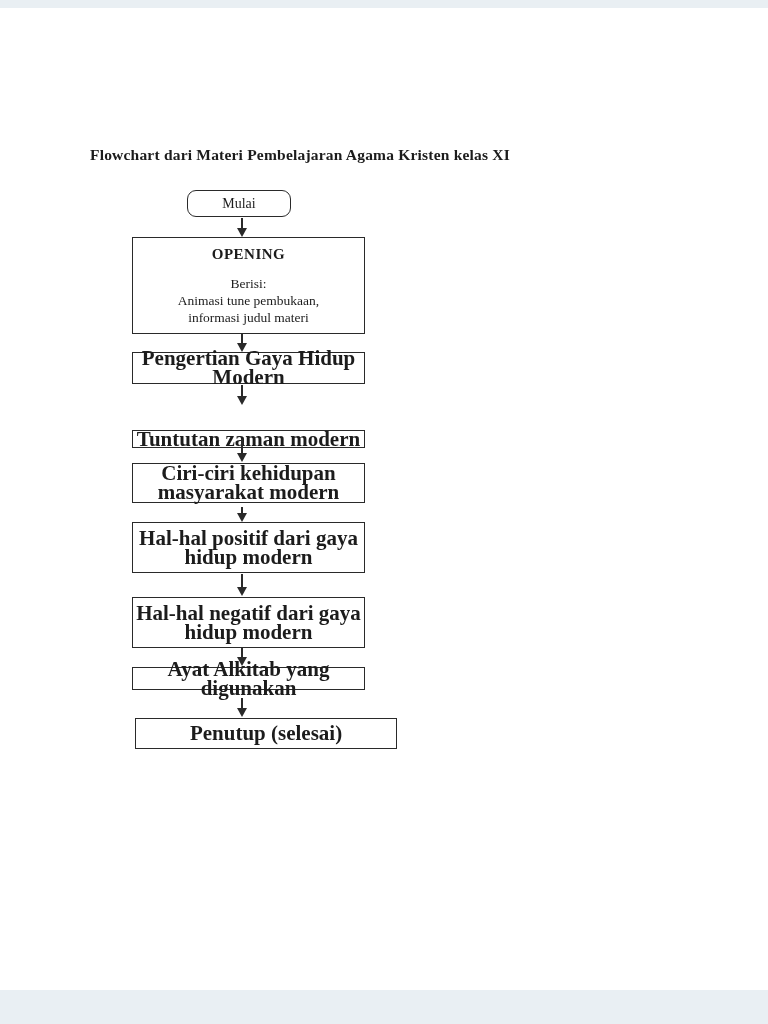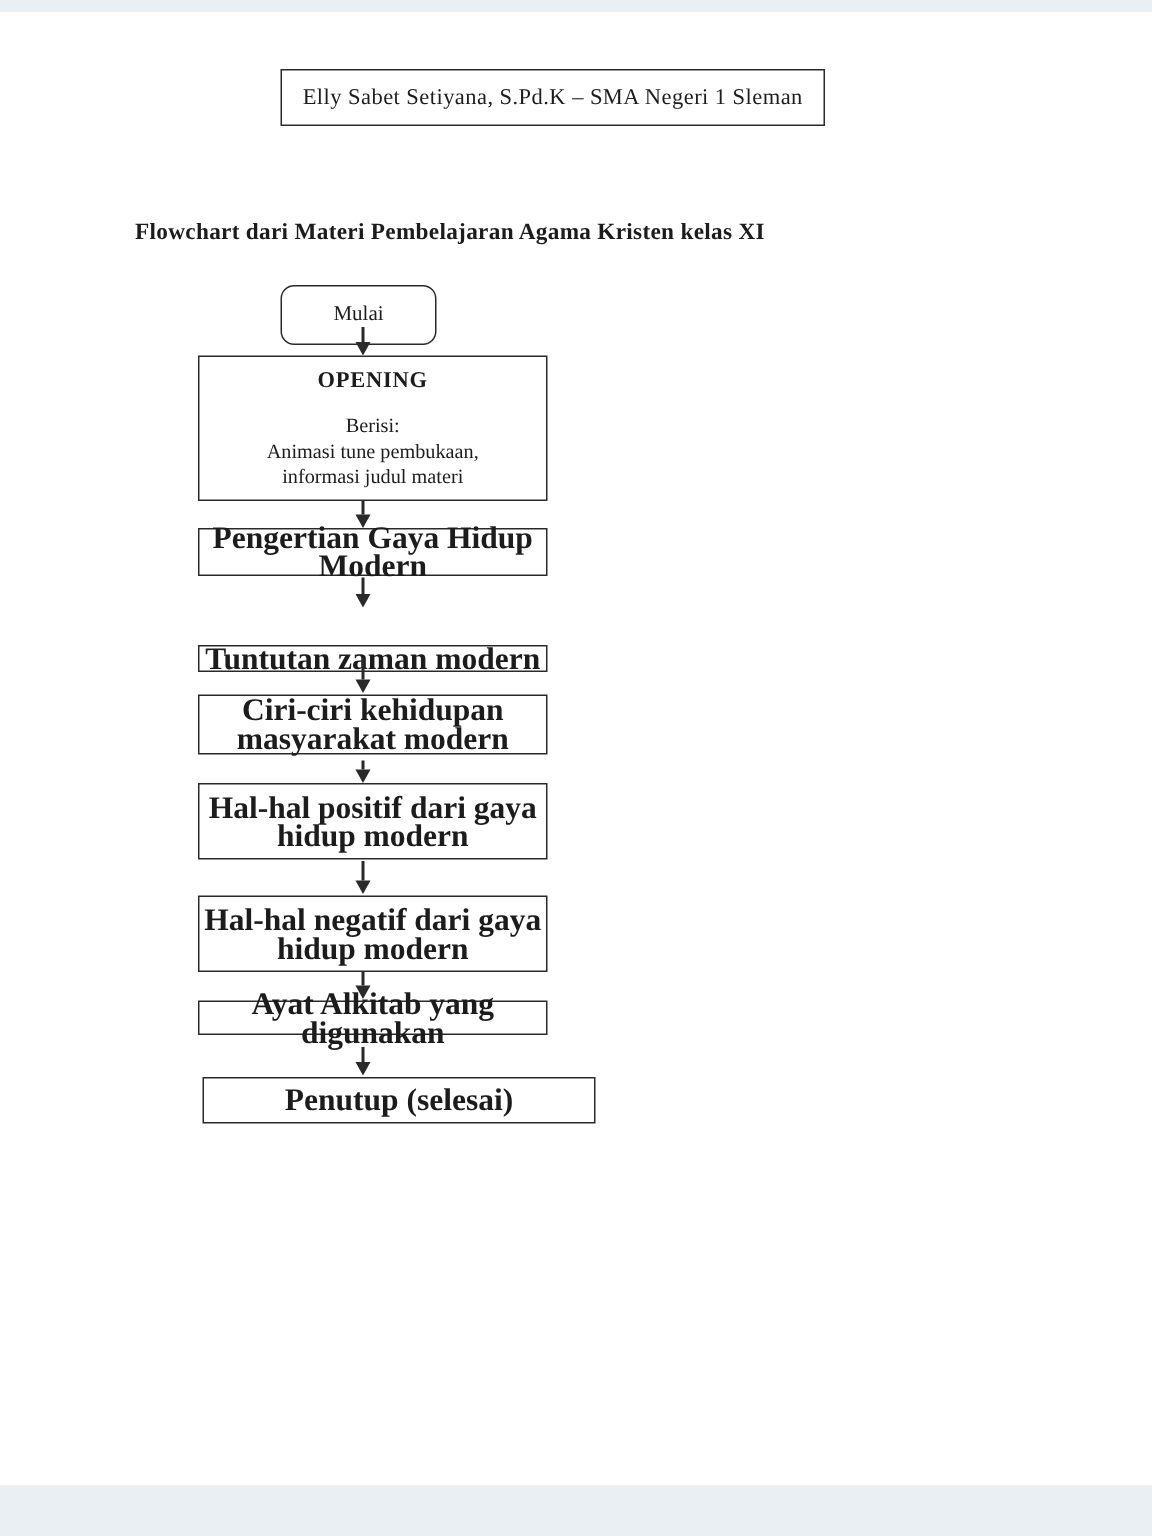--- a/index.html
+++ b/index.html
@@ -27,21 +27,21 @@
     white-space: nowrap;
   }
 
   .node {
     position: absolute;
     border: 1.6px solid var(--border, #2a2a2a);
     display: flex; flex-direction: column; align-items: center; justify-content: center;
     text-align: center; background: var(--page_background, #ffffff);
   }
   .start {
-    left: 187px; top: 190px; width: 104px; height: 40px;
+    left: 187px; top: 190px; width: 104px; height: 27px;
     border-radius: 9px; font-size: 14px;
   }
   .box { left: 132px; width: 233px; }
   .step { font-weight: bold; font-size: 21px; line-height: 19px; padding: 0 0; }
 
   .opening { top: 237px; height: 97px; }
   .op-title { font-weight: bold; font-size: 15px; margin-bottom: 12px; letter-spacing: 0.5px; }
   .op-line { font-size: 13.5px; line-height: 17px; }
 
   .arrow {
@@ -56,23 +56,20 @@
     border-top: 9px solid var(--border, #1d1d1d);
   }
 </style>
 </head>
 <body>
 
 <div class="viewer">
   <div class="band band-top"></div>
   <div class="band band-bottom"></div>
 
-  <div class="header-box">
-    <span>Elly Sabet Setiyana, S.Pd.K – SMA Negeri 1 Sleman</span>
-  </div>
 
   <div class="doc-title">Flowchart dari Materi Pembelajaran Agama Kristen kelas XI</div>
 
   <div>
 
     <div class="node start">
       <span>Mulai</span>
     </div>
 
     <div class="arrow" style="top:218px;height:19px">

